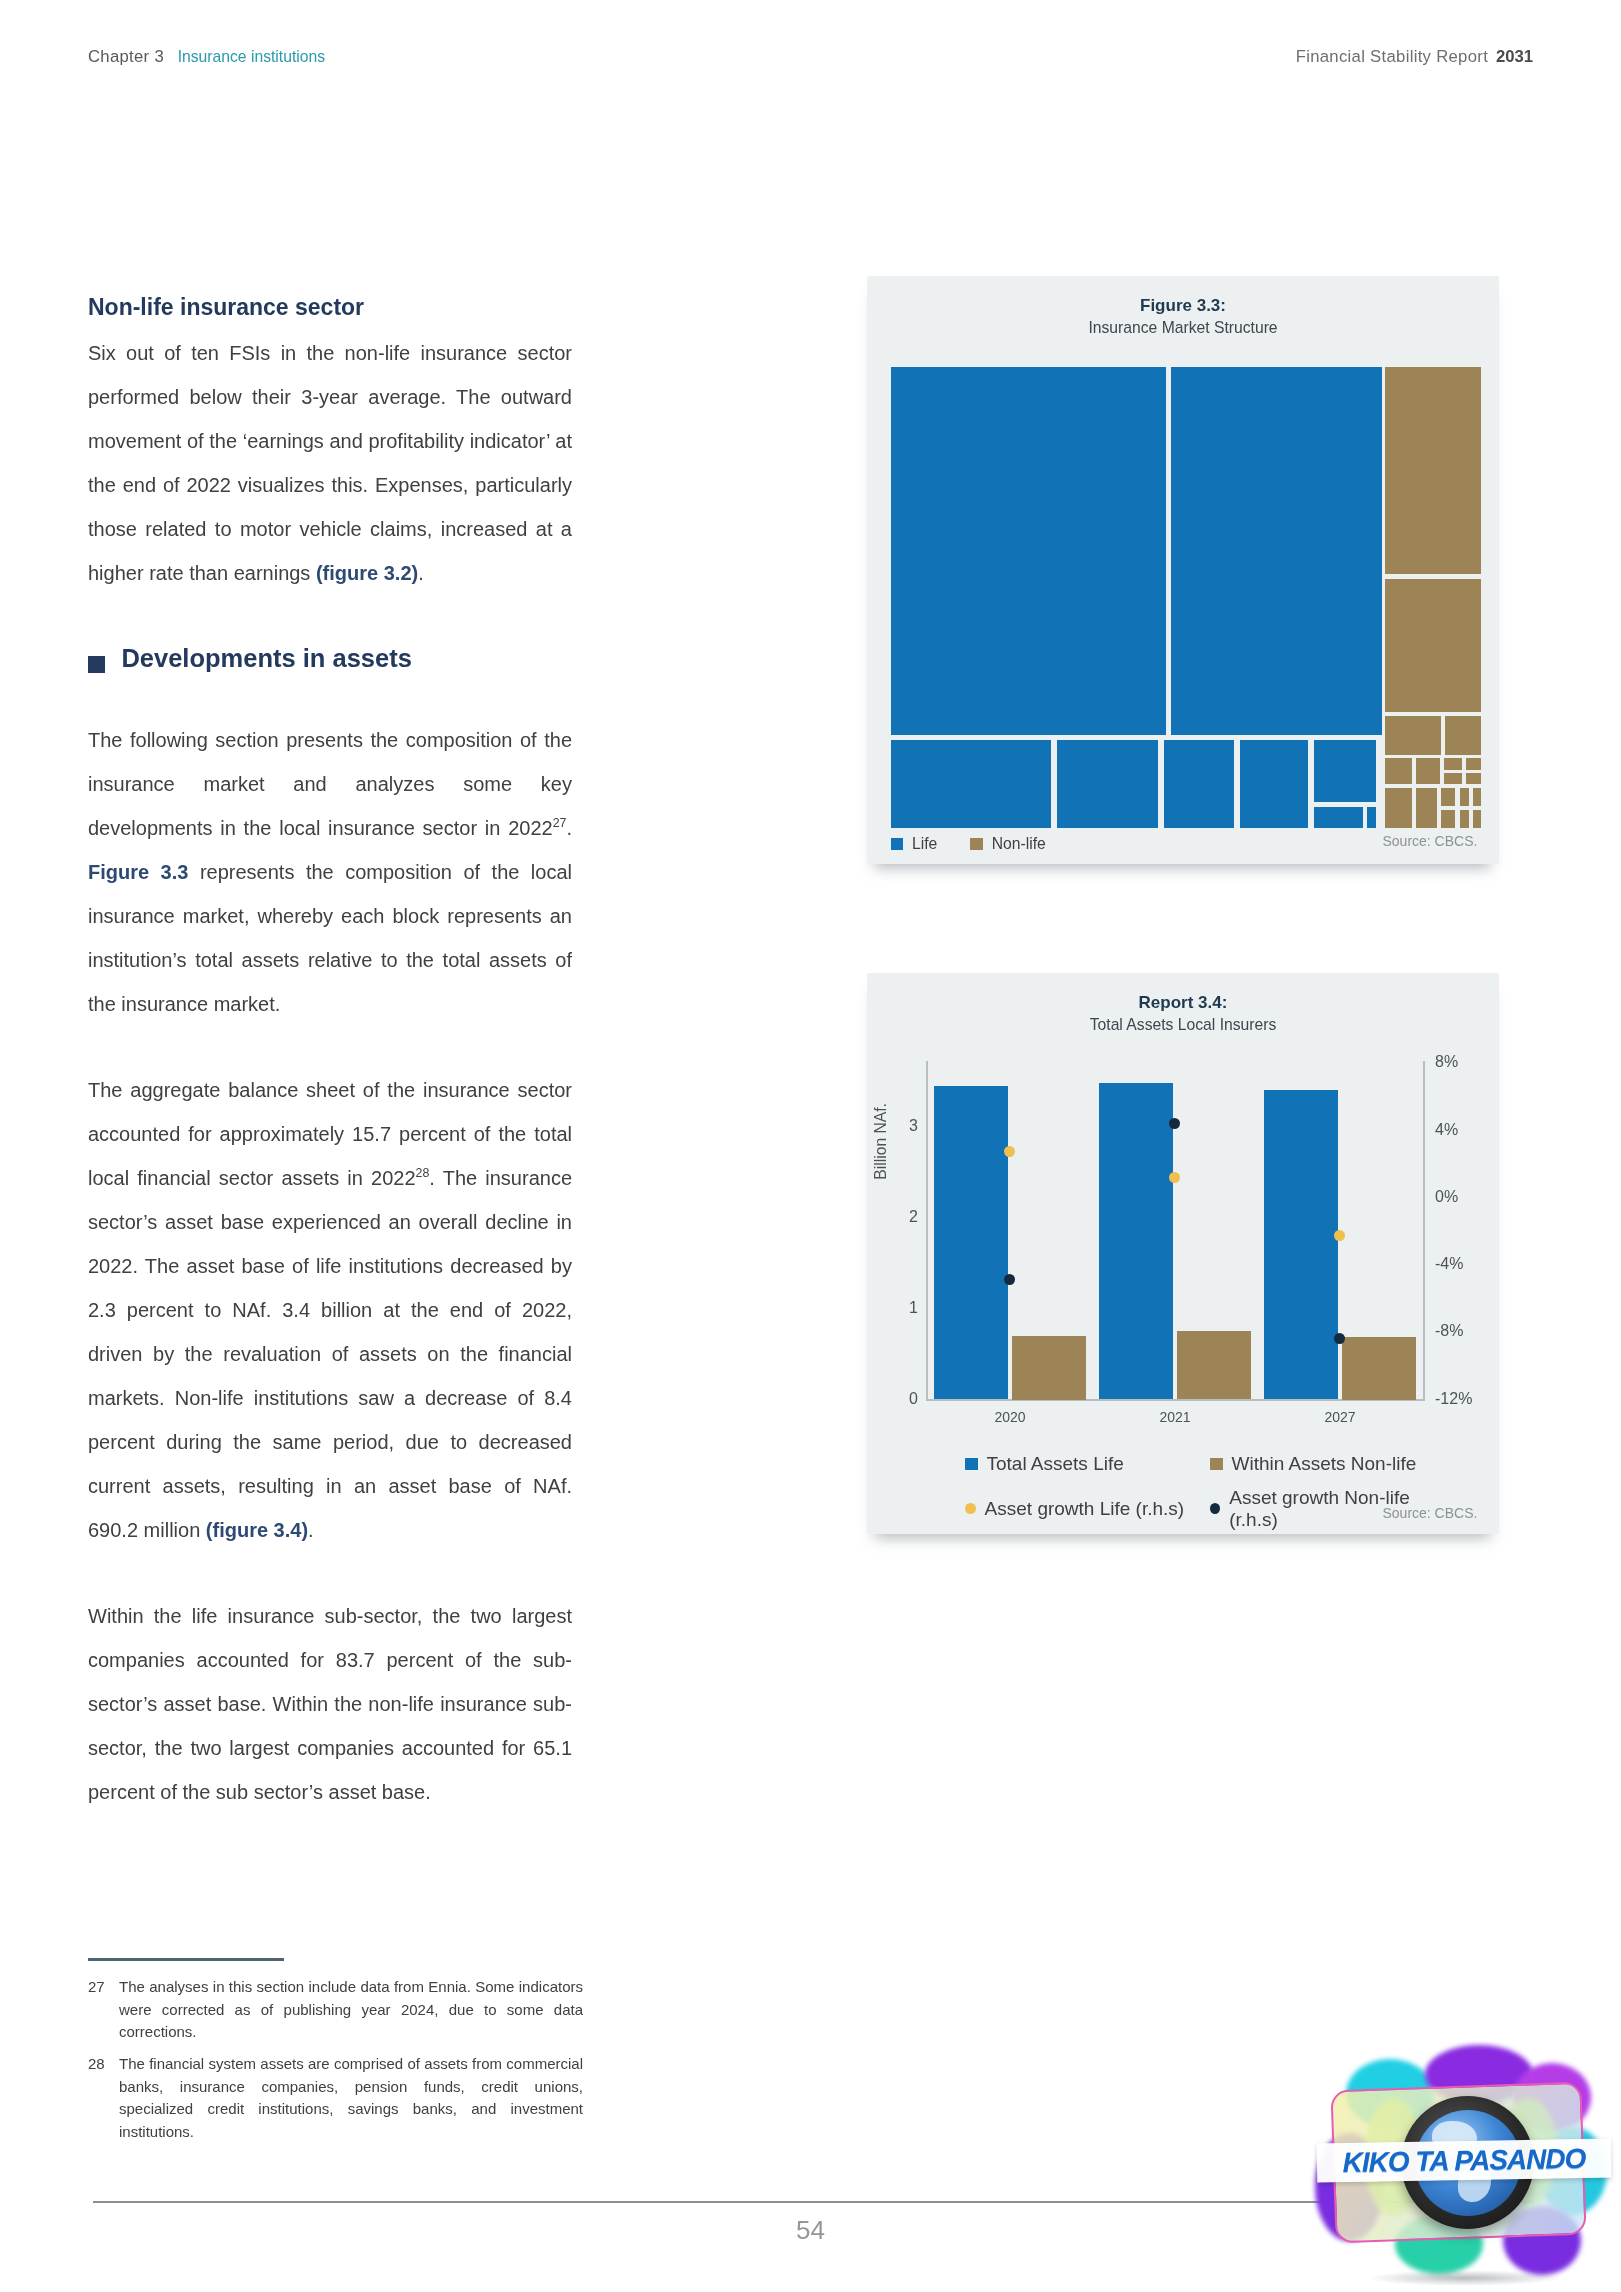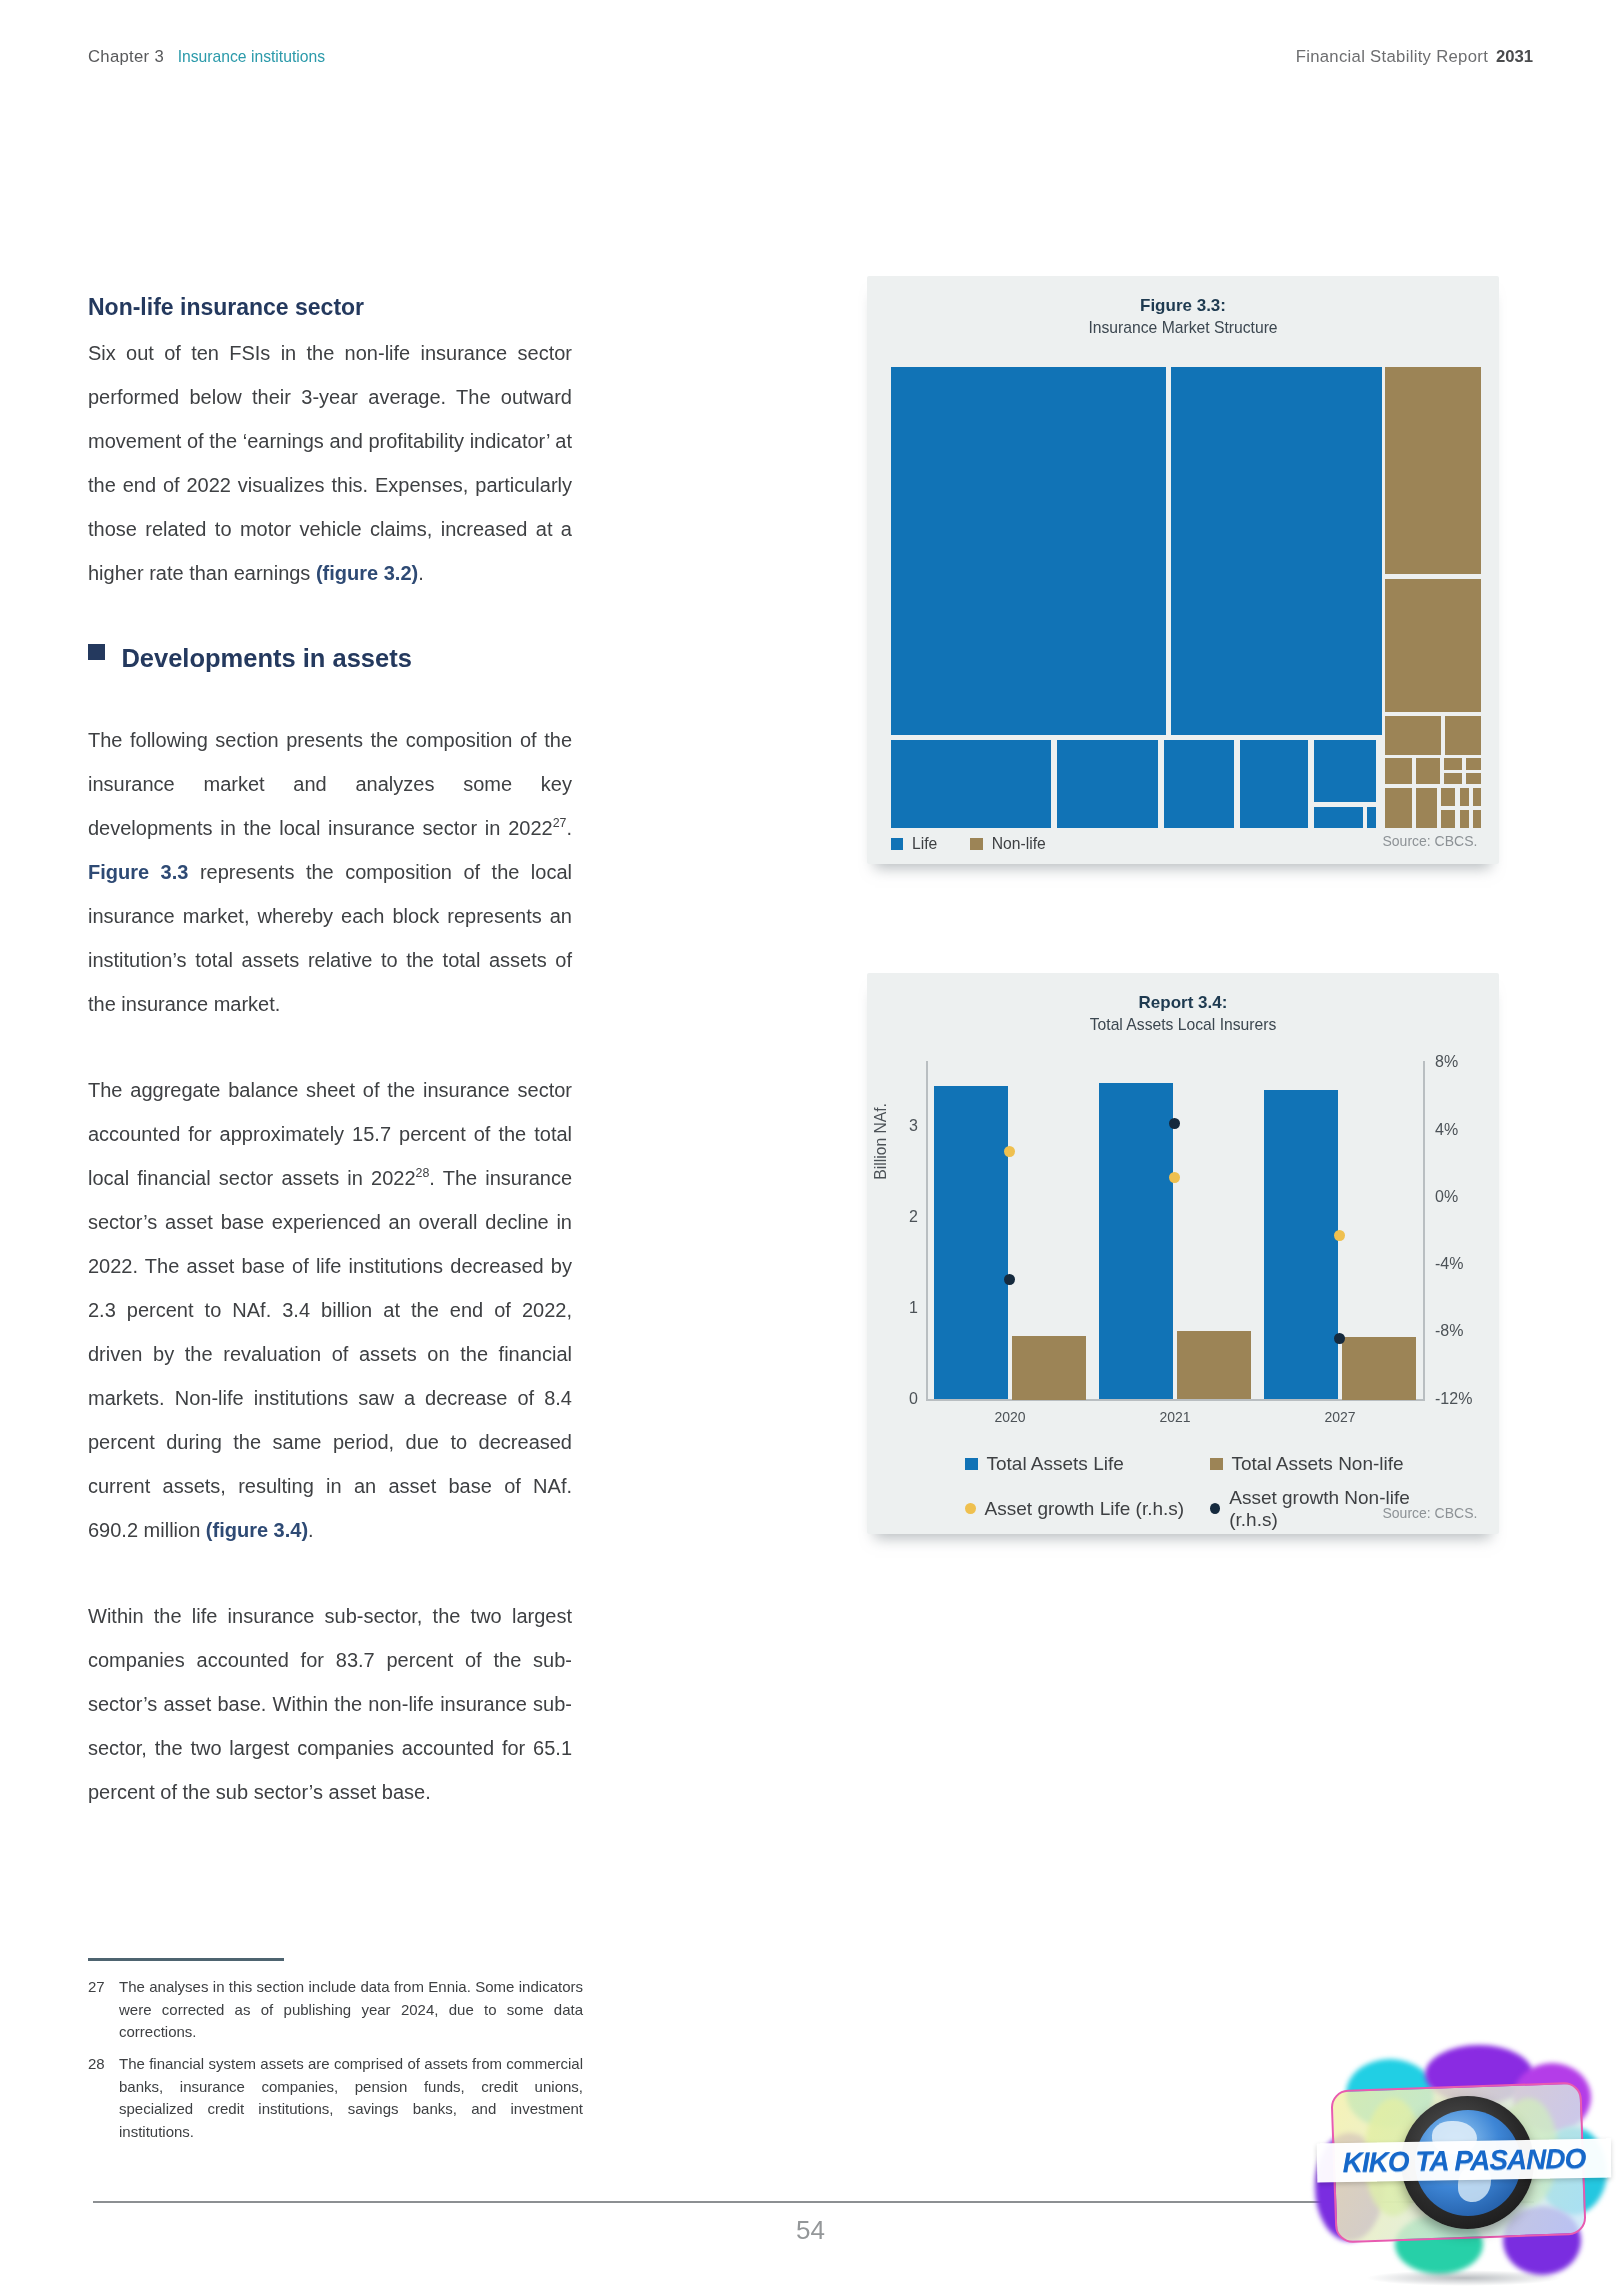--- a/index.html
+++ b/index.html
@@ -14,21 +14,21 @@
   .hdr-topic{color:#2b9aaa;margin-left:13.7px;font-size:15.7px;}
   .hdr-report{color:#6d6e70;letter-spacing:0.3px;}
   .hdr-year{color:#4a4b4d;font-weight:bold;margin-left:7.8px;}
 
   
   .article{position:absolute;left:88px;top:294px;width:484px;}
   .subheading{font-size:23px;font-weight:bold;color:#24395e;margin:0 0 9.8px 0;}
   .body-p{font-size:20px;line-height:44px;text-align:justify;margin:0 0 42px 0;color:#3e4043;}
   .seg-ref{color:#2e4a74;font-weight:bold;}
   .body-p sup{font-size:0.62em;line-height:0;}
-  .section-head{display:flex;align-items:flex-start;margin:49px 0 45px 0;}
+  .section-head{display:flex;align-items:flex-end;margin:49px 0 45px 0;}
   .section-bullet{width:16.7px;height:16.7px;background:#24395e;margin-right:16.7px;flex:0 0 auto;}
   .section-title{font-size:25.5px;font-weight:bold;color:#24395e;}
 
   
   .footnotes{position:absolute;left:88px;top:1958px;width:495px;}
   .footnote-rule{width:196px;height:2.5px;background:#4e6470;margin:0 0 15.7px 0;}
   .footnote{display:flex;font-size:15px;line-height:22.5px;color:#3e4043;margin-bottom:9.8px;}
   .footnote .fn-num{flex:0 0 31px;}
   .footnote .fn-text{flex:1;text-align:justify;}
 
@@ -213,21 +213,21 @@
         <div class="xcat" style="left: 414px; top: 436px;">2027</div>
       </div>
     <div class="legend-grid">
       <div class="legend-row">
         <span class="legend-cell">
           <span class="leg-swatch" id="sw-bar-life" style="background: rgb(17, 115, 182);"></span>
           <span>Total Assets Life</span>
         </span>
         <span class="legend-cell">
           <span class="leg-swatch" id="sw-bar-nonlife" style="background: rgb(156, 132, 86);"></span>
-          <span>Total Assets Non-life</span>
+          <span>Within Assets Non-life</span>
         </span>
       </div>
       <div class="legend-row">
         <span class="legend-cell">
           <span class="leg-dot" id="dot-life" style="background: rgb(239, 192, 79);"></span>
           <span>Asset growth Life (r.h.s)</span>
         </span>
         <span class="legend-cell">
           <span class="leg-dot" id="dot-nonlife" style="background: rgb(21, 42, 62);"></span>
           <span>Asset growth Non-life (r.h.s)</span>

